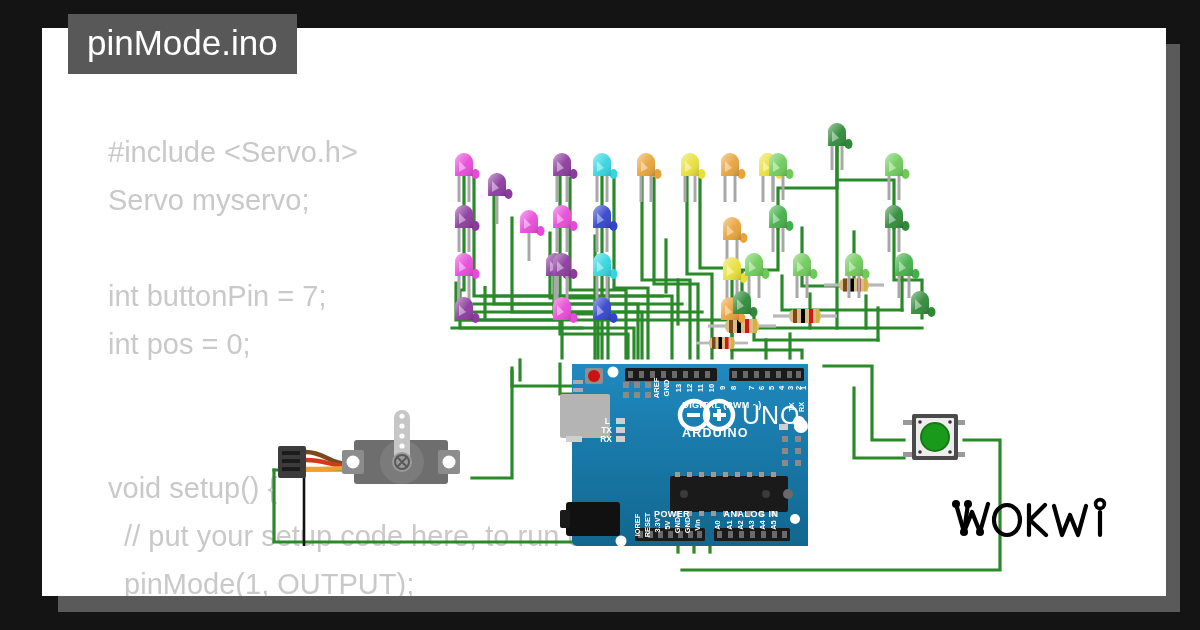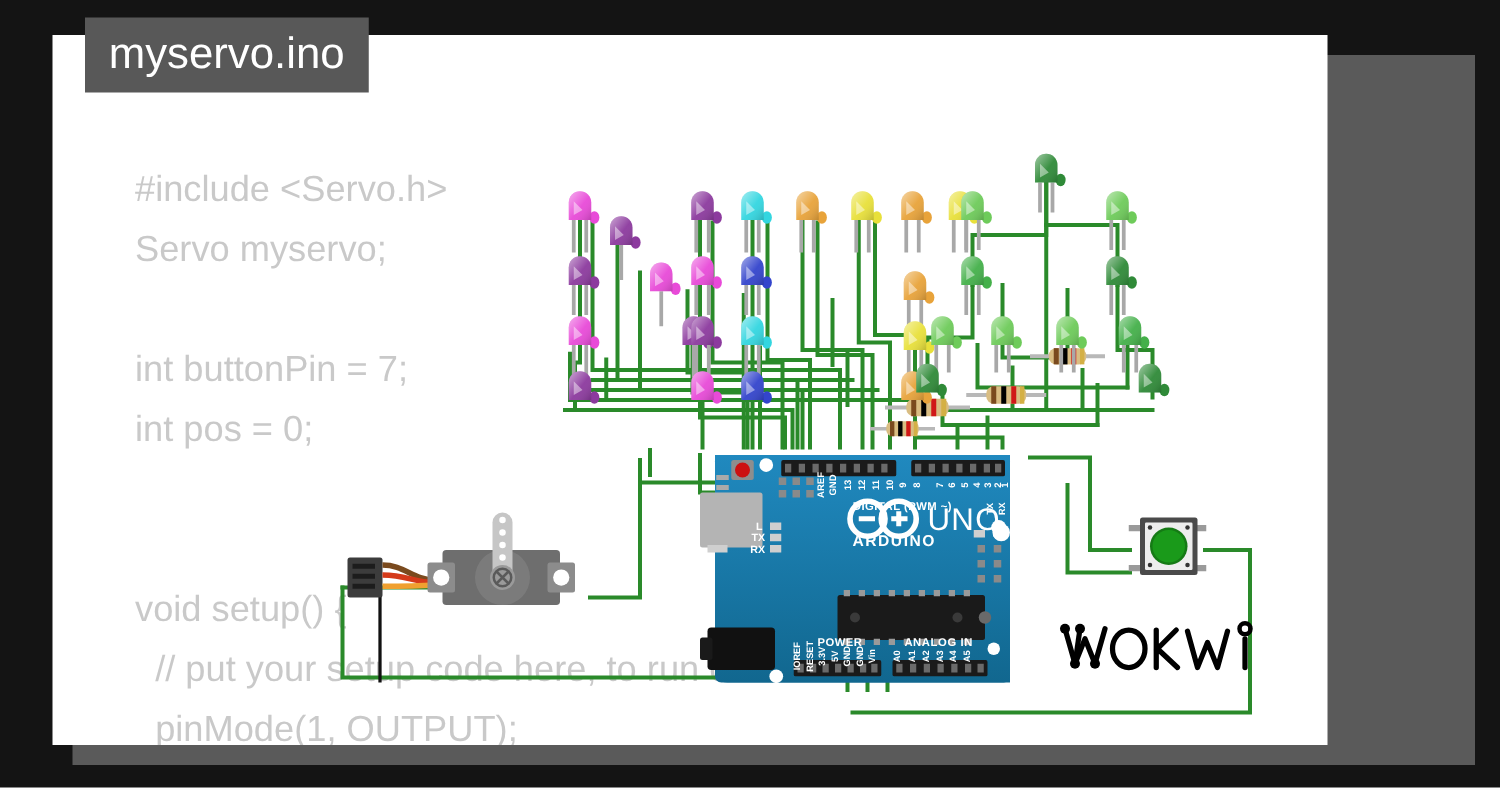--- a/index.html
+++ b/index.html
@@ -12,21 +12,21 @@
   }
   .stage{position:absolute;inset:0;}
 
   
   .card-shadow{
     position:absolute;left:58px;top:44px;width:1122px;height:568px;
     background:#5a5a5a;
   }
   
   .card{
-    position:absolute;left:42px;top:28px;width:1020px;height:568px;
+    position:absolute;left:42px;top:28px;width:1124px;height:568px;
     background:#ffffff;overflow:hidden;
   }
 
   
   .file-tab{
     position:absolute;left:68px;top:14px;
     padding:7px 19px 9px 19px;
     background:#585858;
     color:#ffffff;
     font-size:35px;line-height:44px;
@@ -599,15 +599,15 @@
           <path d="M 104 10 L 112 39 L 120 19 L 128 39 L 136 10"></path>
 
           <path d="M 150 16 L 150 39"></path>
         </g>
         <circle cx="150" cy="8" r="4.4" fill="none" stroke="#000000" stroke-width="3.6"></circle>
       </svg>
     </div>
 
   </div>
 
-  <div class="file-tab" style="background: rgb(88, 88, 88); color: rgb(255, 255, 255);">myservo.ino</div>
+  <div class="file-tab" style="background: rgb(88, 88, 88); color: rgb(255, 255, 255);">pinMode.ino</div>
 
 </div>
 
 </body></html>

